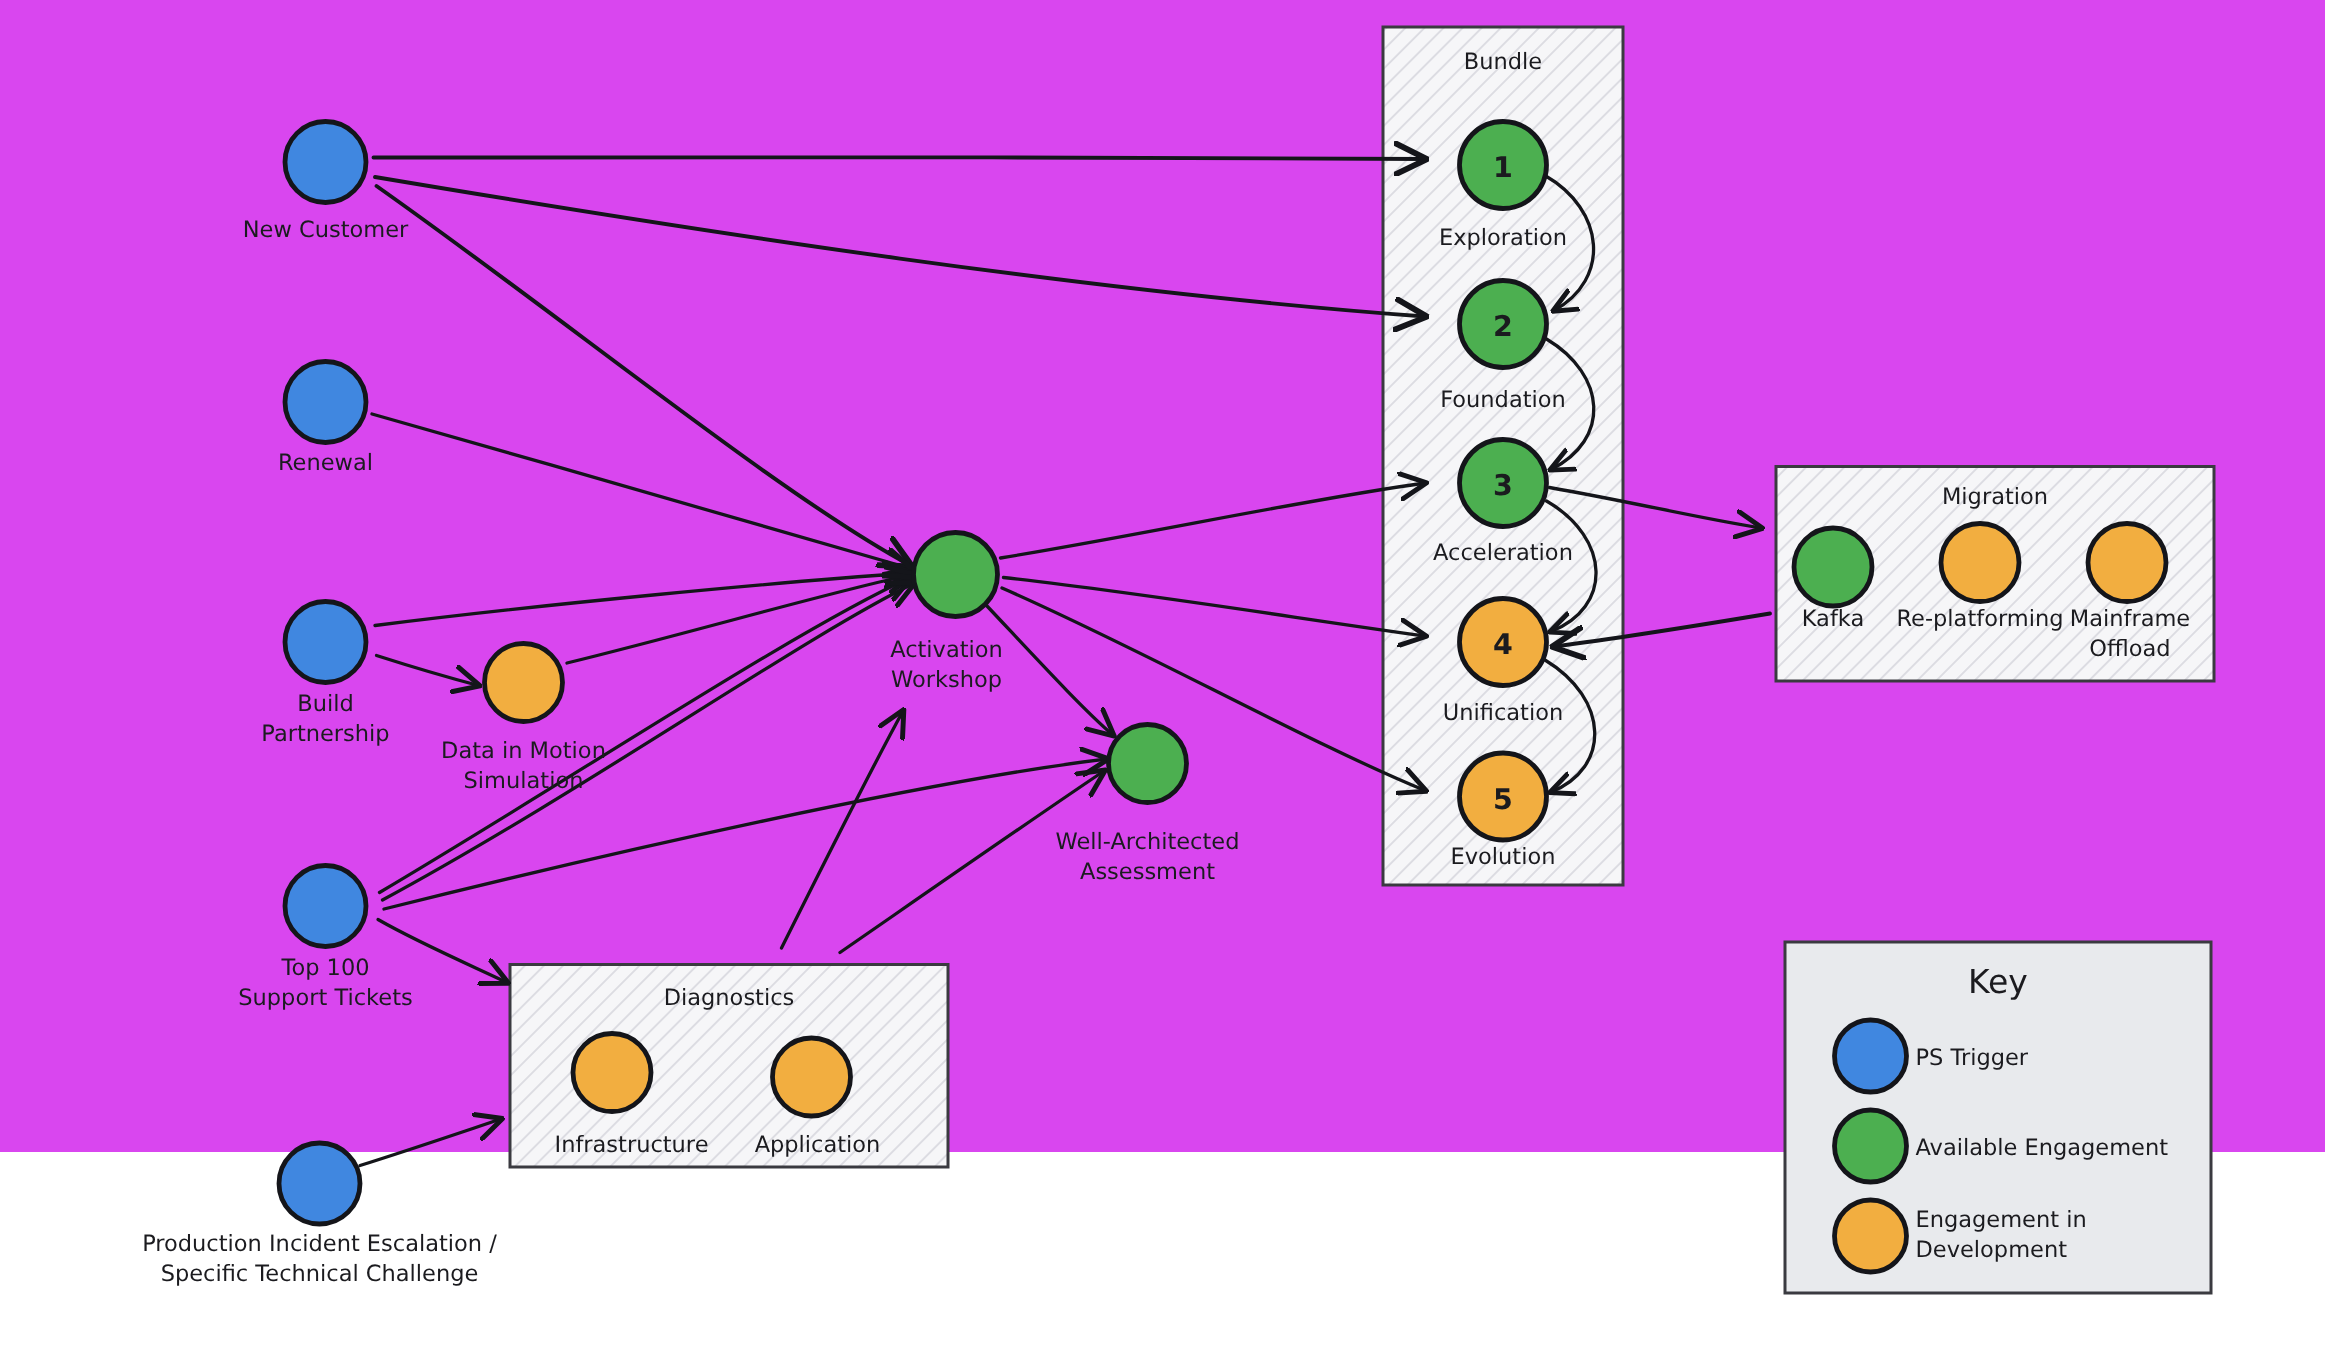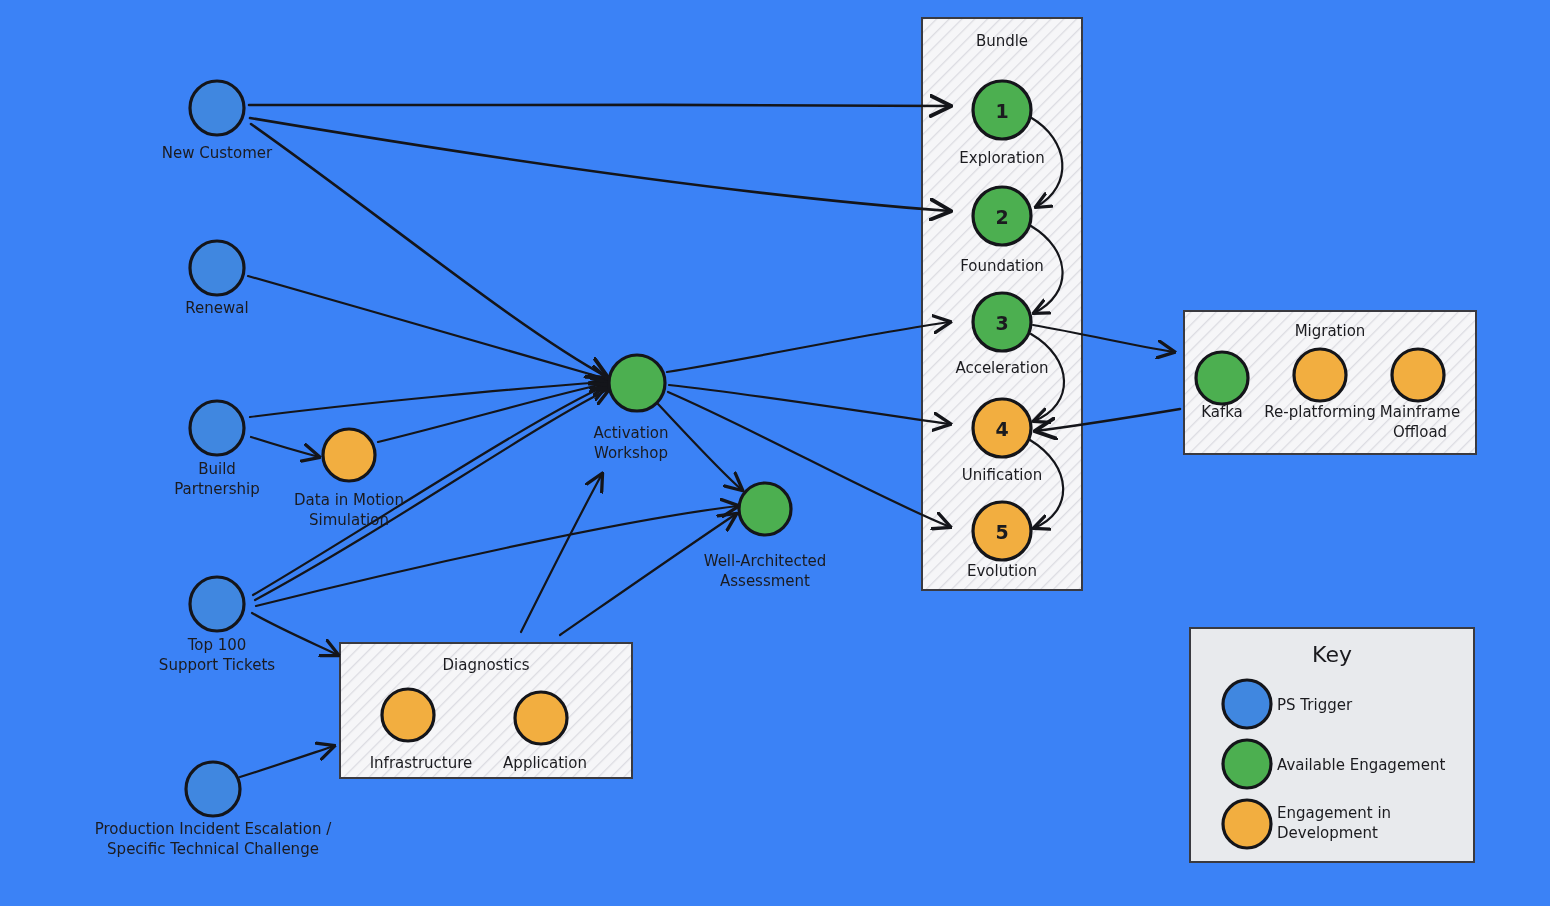--- a/index.html
+++ b/index.html
@@ -1,20 +1,20 @@
 <!DOCTYPE html>
 <html><head>
 <meta charset="utf-8">
 <style>
   html,body{margin:0;padding:0;background:#ffffff;}
   body{
     width:1550px;height:906px;overflow:hidden;
     font-family:"DejaVu Sans", sans-serif;
   }
-  #canvas{position:relative;width:1550px;height:906px;background:#3b82f6;}
+  #canvas{position:relative;width:1550px;height:768px;background:#d946ef;}
   svg#scene{position:absolute;inset:0;width:1550px;height:906px;display:block;}
   text{font-family:"DejaVu Sans", sans-serif;fill:#1b1b1f;}
   .lbl{font-size:15px;}
   .grp-title{font-size:15px;}
   .key-title{font-size:22px;}
   .num{font-size:19px;font-weight:700;}
   .edge{fill:none;stroke:#14151a;stroke-width:2.6;stroke-linecap:round;stroke-linejoin:round;}
   .edge-thin{fill:none;stroke:#14151a;stroke-width:2.2;stroke-linecap:round;stroke-linejoin:round;}
   .node-stroke{stroke:#14151a;stroke-width:3.2;stroke-linejoin:round;}
   .box{stroke:#3a3a40;stroke-width:2;}

